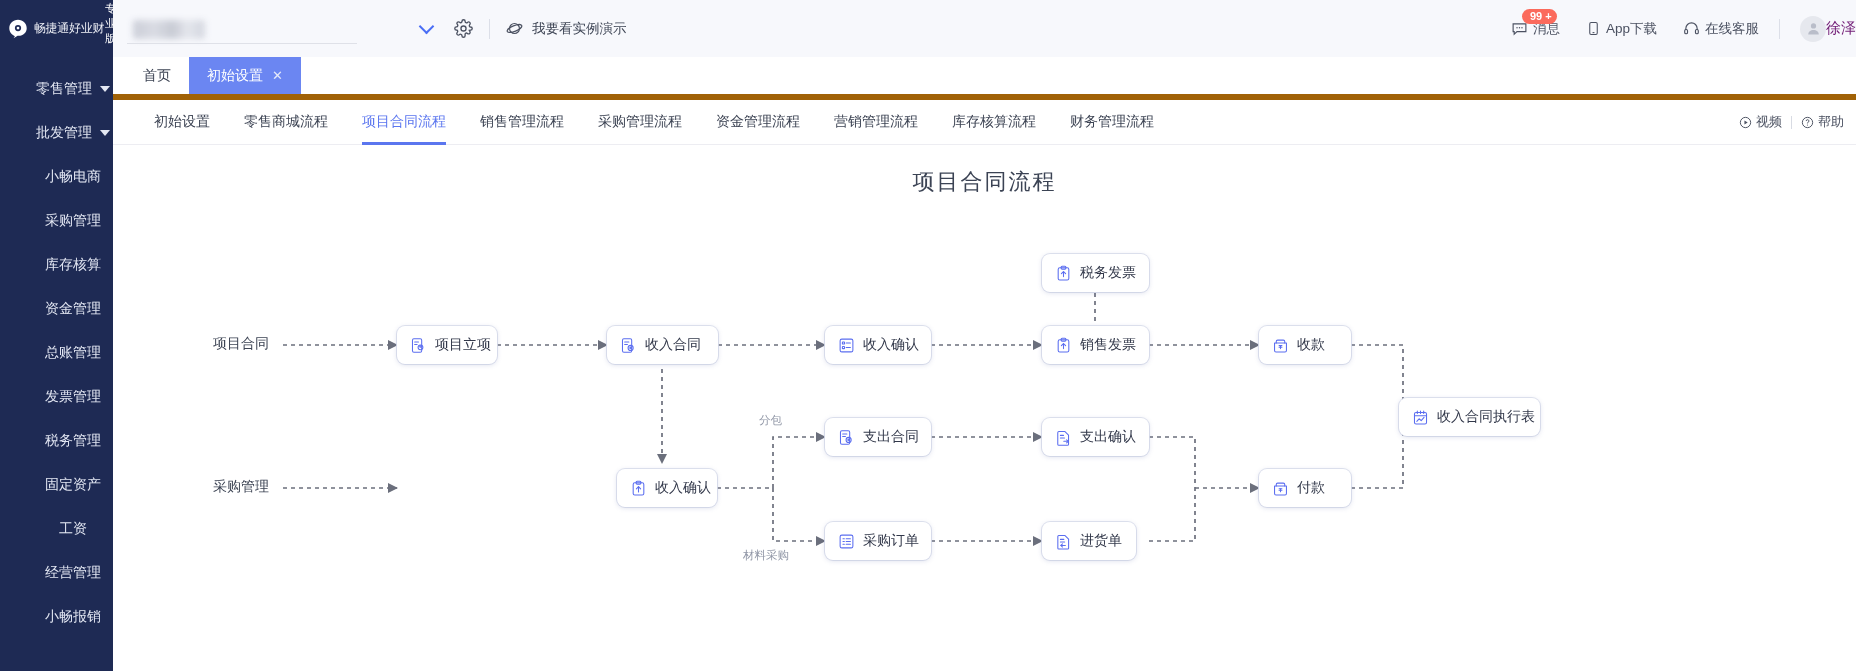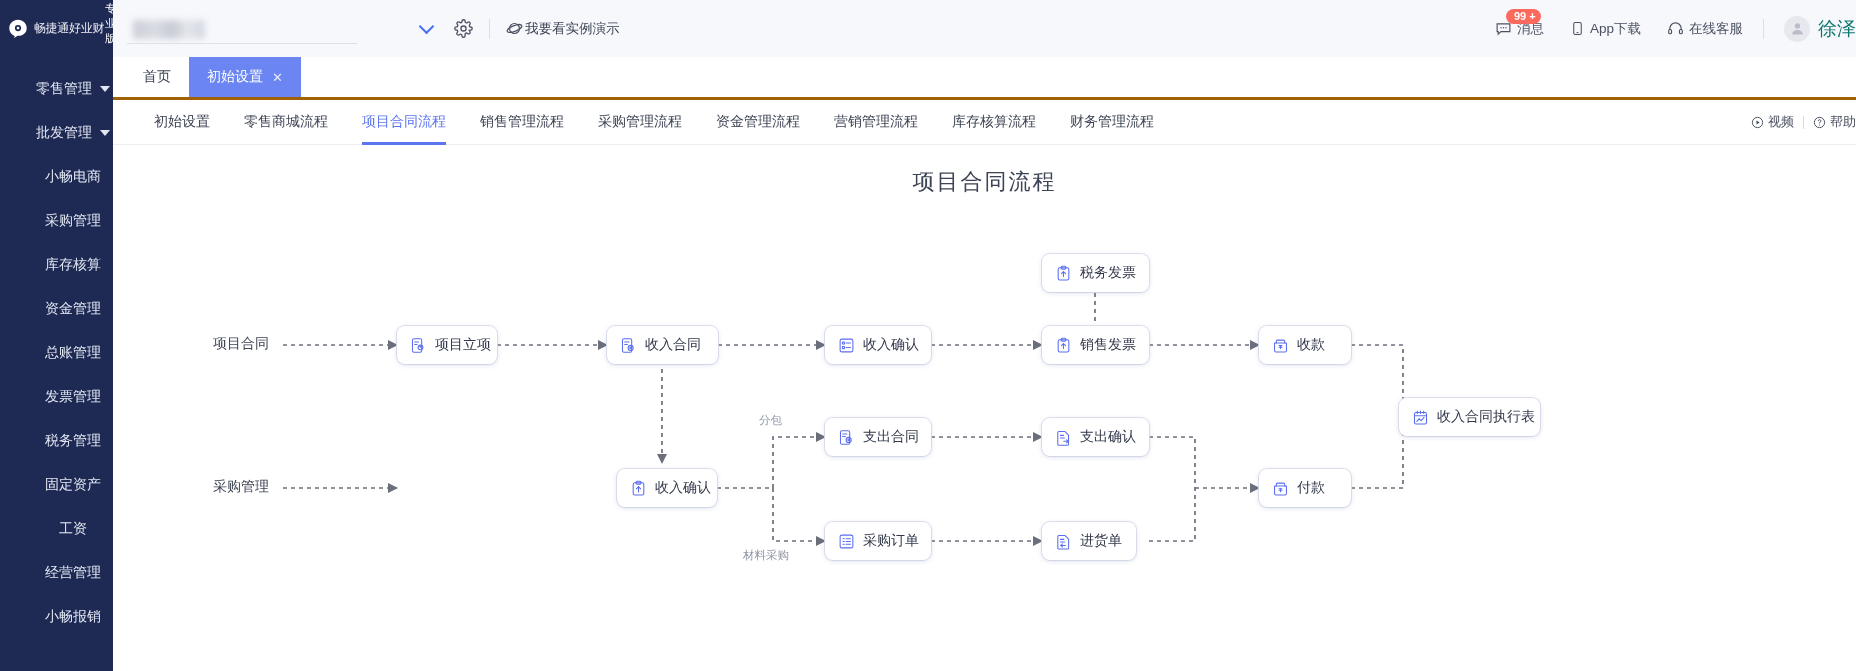--- a/index.html
+++ b/index.html
@@ -44,45 +44,45 @@
     background: linear-gradient(90deg,#c9ccd6 0%, #d9dbe3 30%, #c5c8d2 55%, #e4e6ec 75%, #d2d5de 100%);
     filter: blur(3.2px); border-radius:2px; opacity:.95;
   }
   .search-underline { position:absolute; left:0; bottom:0; width:100%; height:1px; background:#dfe1e8; }
   .chev-down {
     width:11px; height:11px; border-right:2px solid #4a6ef5; border-bottom:2px solid #4a6ef5;
     transform: rotate(45deg); margin-left:64px; margin-top:-5px;
   }
   .gear-btn { margin-left: 22px; cursor:pointer; display:flex; align-items:center; }
   .vdiv { width:1px; height:20px; background:#dcdfe8; margin:0 16px; }
-  .demo-link { display:flex; align-items:center; gap:2px; color:#3c4353; font-size:13.5px; cursor:pointer; }
+  .demo-link { display:flex; align-items:center; gap:9px; color:#3c4353; font-size:13.5px; cursor:pointer; }
   .topbar-right {
     margin-left:auto; display:flex; align-items:center; gap:0px; padding-right:0px; height:100%;
   }
   .tr-item { display:flex; align-items:center; gap:5px; color:#4b5161; font-size:13.5px; cursor:pointer; position:relative; margin-left:26px; }
   .badge {
     position:absolute; top:-11px; left:11px; background:#fb6a5c; color:#fff;
     font-size:11px; font-weight:bold; border-radius:9px; padding:1px 5px 2px 8px; line-height:12px;
     white-space:nowrap;
   }
   .avatar { width:26px; height:26px; border-radius:50%; background:#e6e8ee; display:flex; align-items:center; justify-content:center; margin-left:20px; flex:0 0 26px; }
-  .uname { color:#0f766e; font-size:19px; margin-left:8px; white-space:nowrap; }
-
-  
-  .pagetabs { height: 43px; background:#fff; display:flex; align-items:stretch; border-bottom:3px solid #a16207; flex:0 0 43px; padding-left: 12px; }
+  .uname { color:#701a75; font-size:15px; white-space:nowrap; }
+
+  
+  .pagetabs { height: 43px; background:#fff; display:flex; align-items:stretch; border-bottom:6px solid #a16207; flex:0 0 43px; padding-left: 12px; }
   .ptab { display:flex; align-items:center; padding:0 18px; font-size:14px; color:#3c4353; cursor:pointer; }
   .ptab.active { background:#6b86f2; color:#fff; }
   .ptab .x { margin-left:9px; font-size:13px; color:#e6eaf9; }
 
   
   .subnav { height:45px; display:flex; align-items:center; border-bottom:1px solid #ededf2; position:relative; padding-left:24px; flex:0 0 45px; background:#fff; }
   .snav { font-size:14px; color:#3c4353; cursor:pointer; padding:0 17px; height:45px; display:flex; align-items:center; position:relative; white-space:nowrap; }
   .snav.active { color:#5b76ef; }
   .snav.active::after { content:''; position:absolute; left:17px; right:17px; bottom:0; height:2.5px; background:#5b76ef; }
-  .subnav-right { margin-left:auto; display:flex; align-items:center; gap:0; padding-right:0px; }
+  .subnav-right { margin-left:auto; display:flex; align-items:center; gap:0; padding-right:12px; }
   .sr-item { display:flex; align-items:center; gap:4px; font-size:13px; color:#4b5161; cursor:pointer; }
   .sr-div { width:1px; height:13px; background:#d8dbe3; margin:0 9px; }
 
   
   .canvas { flex:1; position:relative; background:#fff; overflow:hidden; }
   .flow-title {
     position:absolute; left:0; right:0; top:22px; text-align:center;
     font-size:22px; color:#3b4354; letter-spacing:2px;
   }
   .flow { position:absolute; inset:0; }

